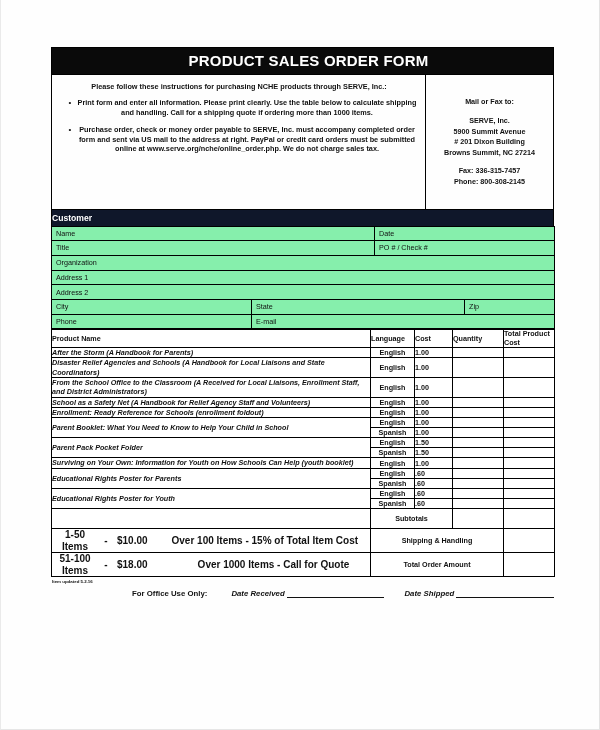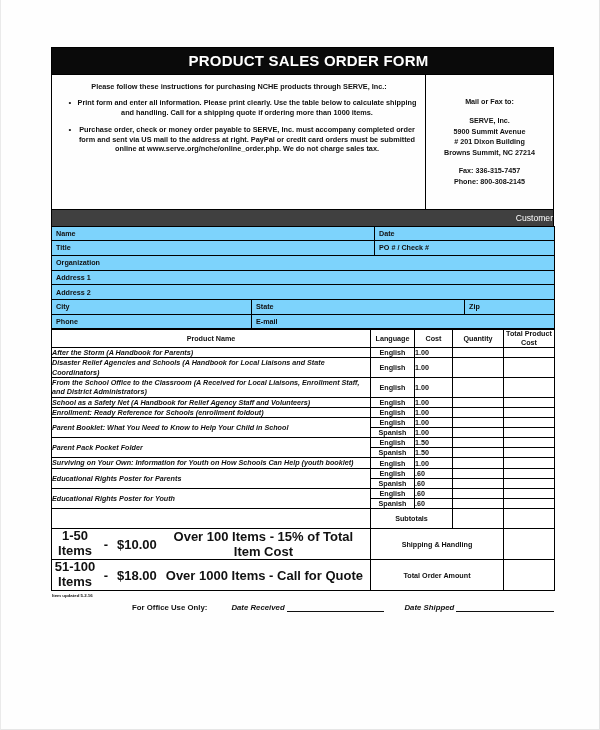--- a/index.html
+++ b/index.html
@@ -91,64 +91,64 @@
     font-weight: bold;
     font-size: 7.2px;
     line-height: 1.45;
   }
   .mail-label { margin-bottom: 9px; }
   .addr-line { white-space: nowrap; }
   .addr-gap { height: 8px; }
 
   
   .section-bar {
-    background: #404040;
+    background: #0f172a;
     color: #fff;
-    text-align: right;
-    font-weight: normal;
+    text-align: left;
+    font-weight: bold;
     font-size: 8.6px;
     padding: 2.5px 0 3px 0;
     border-left: 1.6px solid #000;
     border-right: 1.6px solid #000;
   }
 
   
   table.grid {
     border-collapse: collapse;
     width: 503px;
     table-layout: fixed;
   }
   table.grid td {
     border: 1.1px solid #000;
     padding: 2.2px 0 2.5px 4px;
-    font-weight: bold;
+    font-weight: normal;
     font-size: 7.2px;
     vertical-align: middle;
     height: 9px;
-    background: #7dd3fc;
+    background: #86efac;
   }
   table.grid.outer-thick { border: 1.6px solid #000; }
 
   
   table.prod {
     border-collapse: collapse;
     width: 503px;
     table-layout: fixed;
   }
   table.prod td, table.prod th {
     border: 1.1px solid #000;
     font-weight: bold;
     font-size: 7.2px;
     vertical-align: middle;
     background: #fff;
     padding: 0;
   }
   th.hcell {
     background: #e8e8e8;
-    text-align: center;
+    text-align: left;
     font-size: 7.1px;
     padding: 3px 1px;
     line-height: 1.15;
   }
   td.pname {
     padding: 3px 4px 3px 7px;
     line-height: 1.3;
     text-align: left;
     font-style: italic;
   }
@@ -184,21 +184,21 @@
     background: #e8e8e8;
     text-align: center;
     font-weight: bold;
     font-size: 8.2px;
     padding: 4px 3px;
   }
   .ship-tier {
     display: flex;
     align-items: center;
     font-weight: bold;
-    font-size: 13px;
+    font-size: 10px;
     height: 100%;
   }
   .tier-qty {
     flex: 0 0 46px;
     text-align: center;
     line-height: 1.15;
   }
   .tier-dash {
     flex: 0 0 16px;
     text-align: center;

